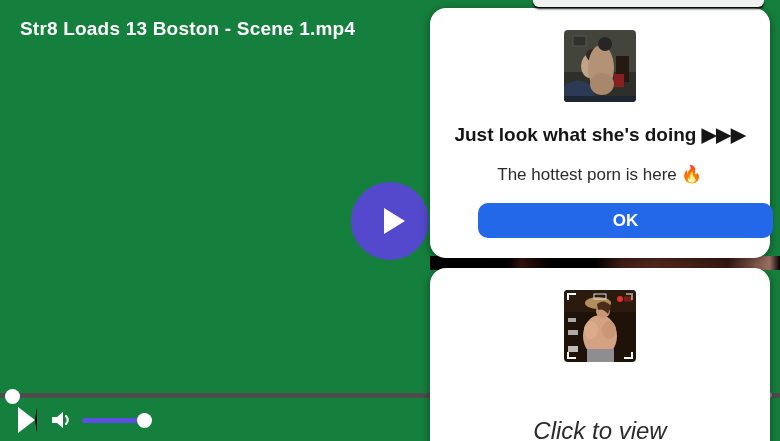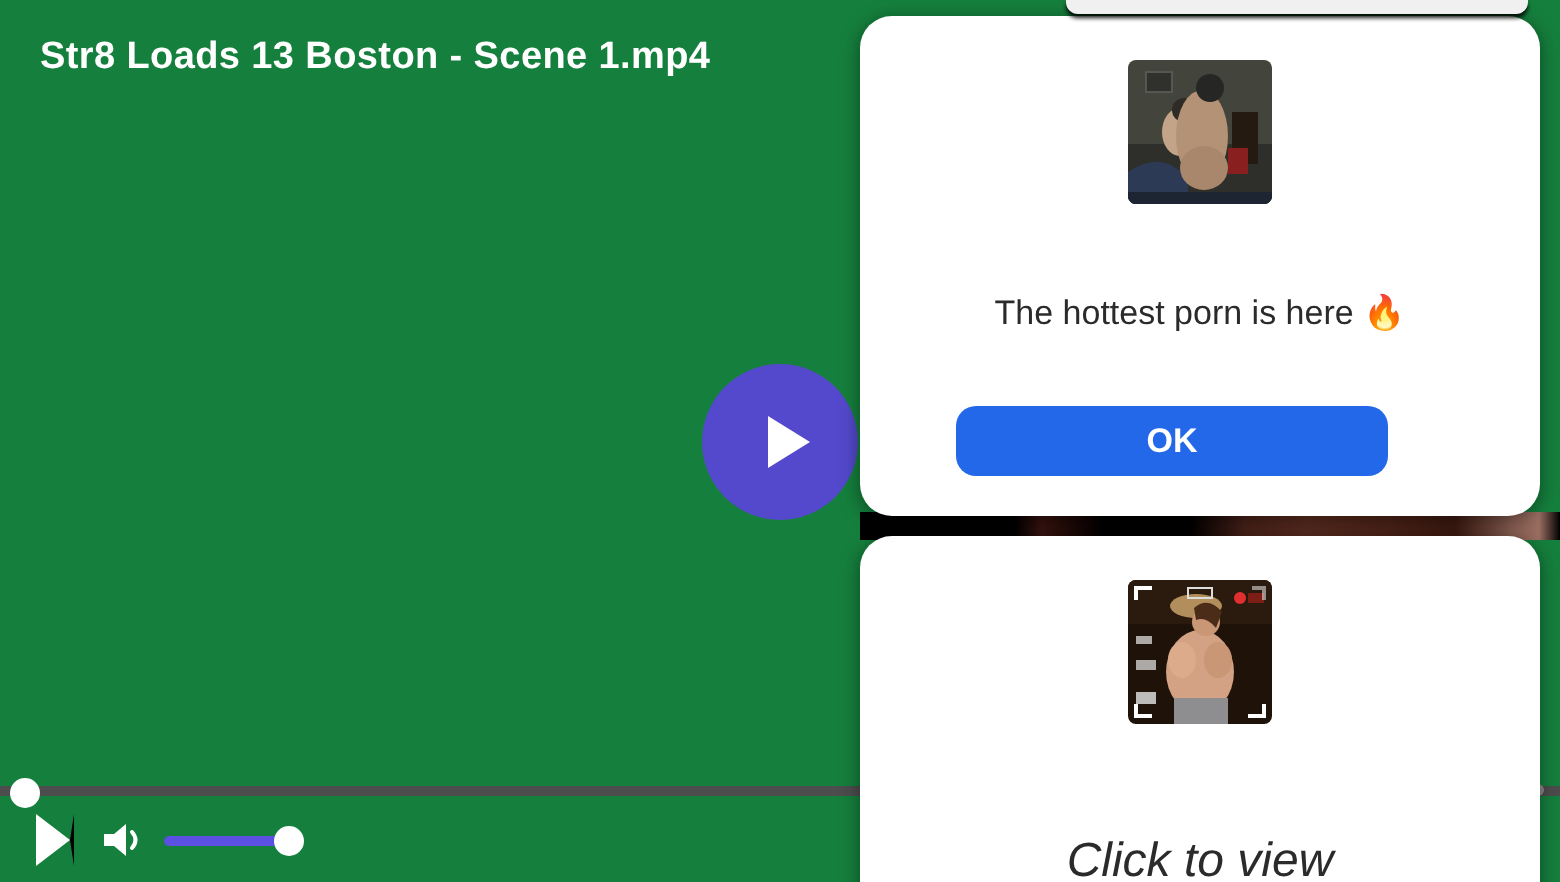--- a/index.html
+++ b/index.html
@@ -78,25 +78,25 @@
   .thumb{
     display:block;margin:22px auto 0 auto;width:72px;height:72px;
     border-radius:4px;overflow:hidden;cursor:pointer;
   }
   .thumb svg{display:block;}
   .popup-heading{
     margin:0;position:absolute;left:0;right:0;top:115px;
     font-size:19px;font-weight:700;color:#151515;
   }
   .popup-subtext{
-    margin:0;position:absolute;left:0;right:0;top:138px;
+    margin:0;position:absolute;left:0;right:0;top:156px;
     font-size:17px;color:#2b2b2b;
   }
   .ok-button{
-    position:absolute;left:48px;top:195px;width:216px;height:35px;
+    position:absolute;left:48px;top:195px;width:295px;height:35px;
     background:#2368e9;color:#fff;border:none;border-radius:10px;
     font-size:17px;font-weight:700;font-family:"Liberation Sans",sans-serif;
     cursor:pointer;
   }
   .popup-bottom .popup-heading{top:113px;font-size:21px;}
   .popup-bottom .popup-subtext{top:149px;font-size:24px;cursor:pointer;font-style:italic;}
 </style>
 </head>
 <body>
 
@@ -140,20 +140,21 @@
         <rect x="50" y="44" width="10" height="13" fill="#8a1f1f"></rect>
         <path d="M0 56 Q18 44 30 60 L30 72 L0 72 Z" fill="#2c3a55"></path>
         <ellipse cx="26" cy="36" rx="9" ry="12" fill="#c3a488"></ellipse>
         <circle cx="28" cy="25" r="6" fill="#2e2a26"></circle>
         <ellipse cx="37" cy="38" rx="13" ry="23" fill="#b39276"></ellipse>
         <ellipse cx="38" cy="54" rx="12" ry="11" fill="#a8876c"></ellipse>
         <circle cx="41" cy="14" r="7" fill="#262624"></circle>
         <rect y="66" width="72" height="6" fill="#1d2533"></rect>
       </svg>
     </span>
+    <h2 class="popup-heading">Just look what she's doing ▶▶▶</h2>
     <p class="popup-subtext">The hottest porn is here 🔥</p>
     <button class="ok-button">OK</button>
   </div>
 
   <div class="popup popup-bottom">
     <span class="thumb">
       <svg width="72" height="72" viewBox="0 0 72 72">
         <rect width="72" height="72" fill="#1f1209"></rect>
         <rect width="72" height="22" fill="#2b1a0e"></rect>
         <ellipse cx="34" cy="13" rx="13" ry="6" fill="#caa36a" opacity="0.85"></ellipse>

